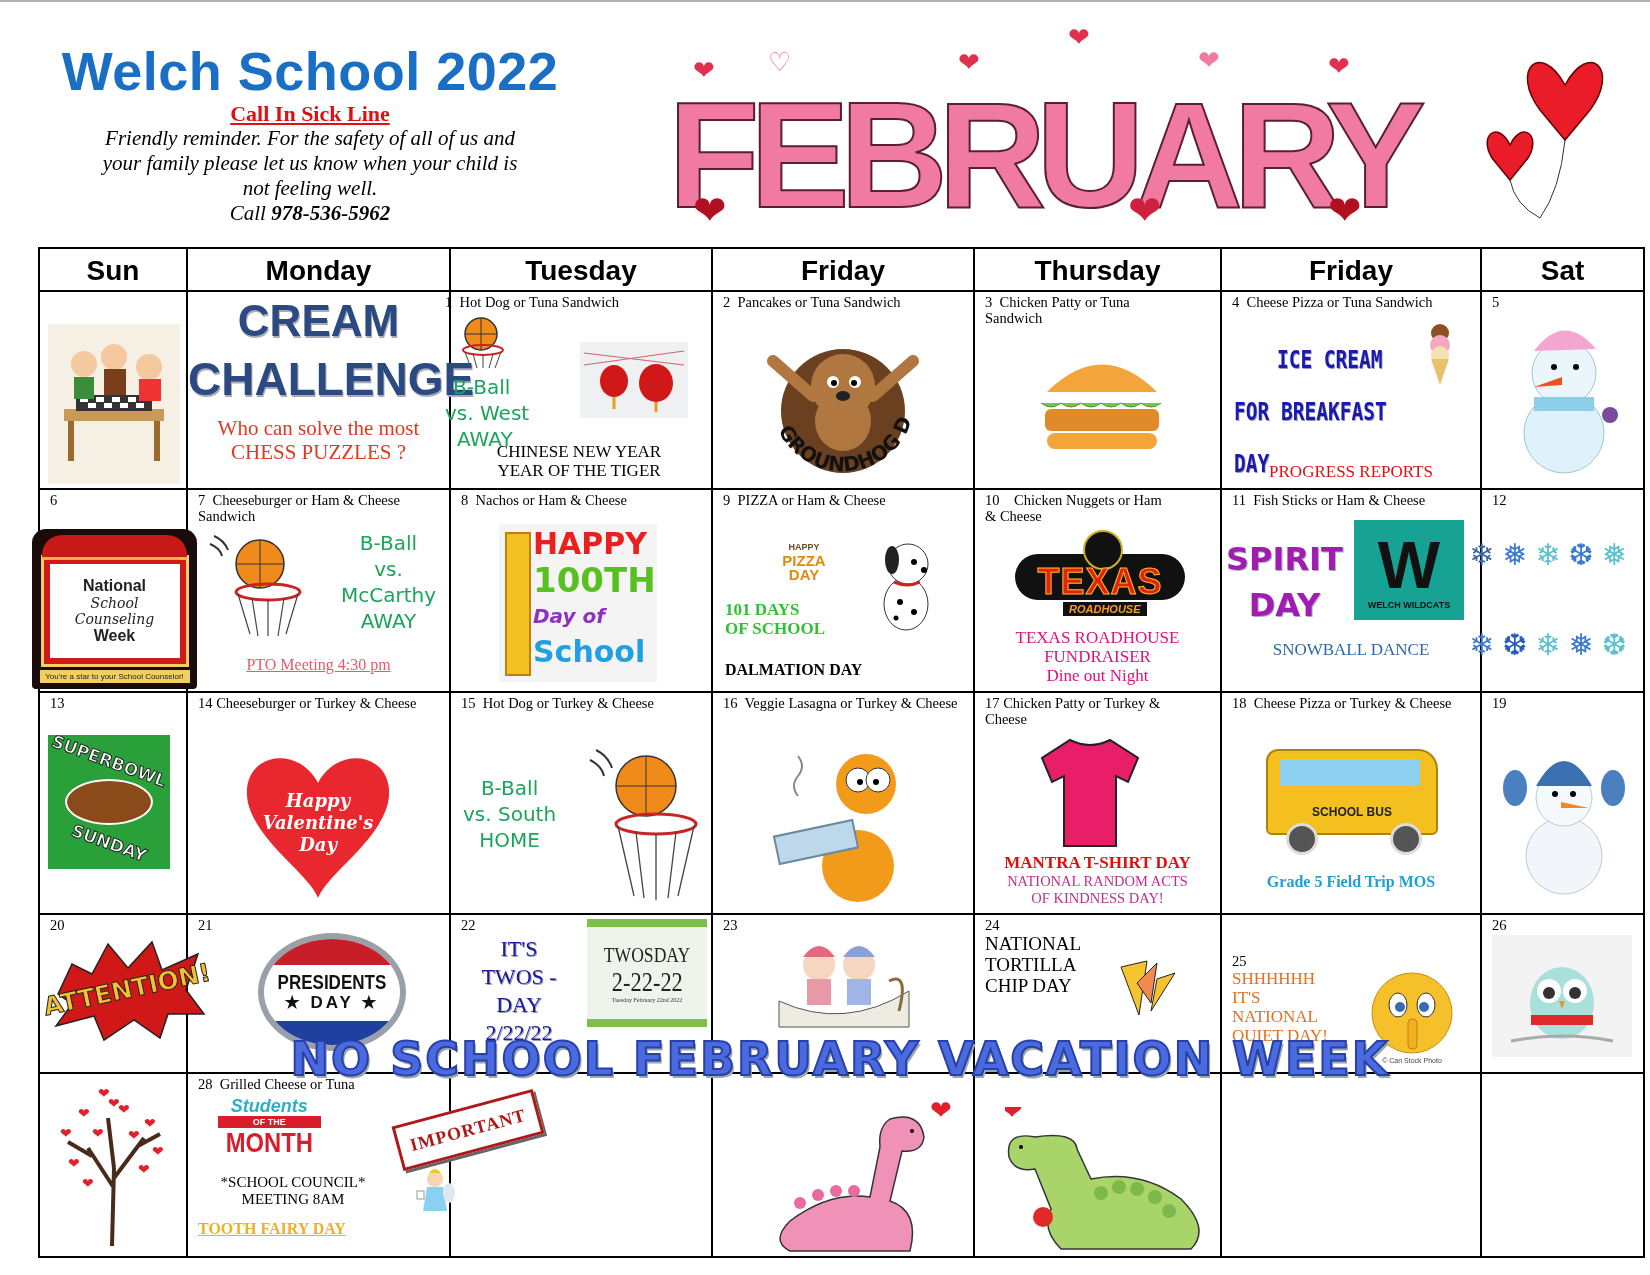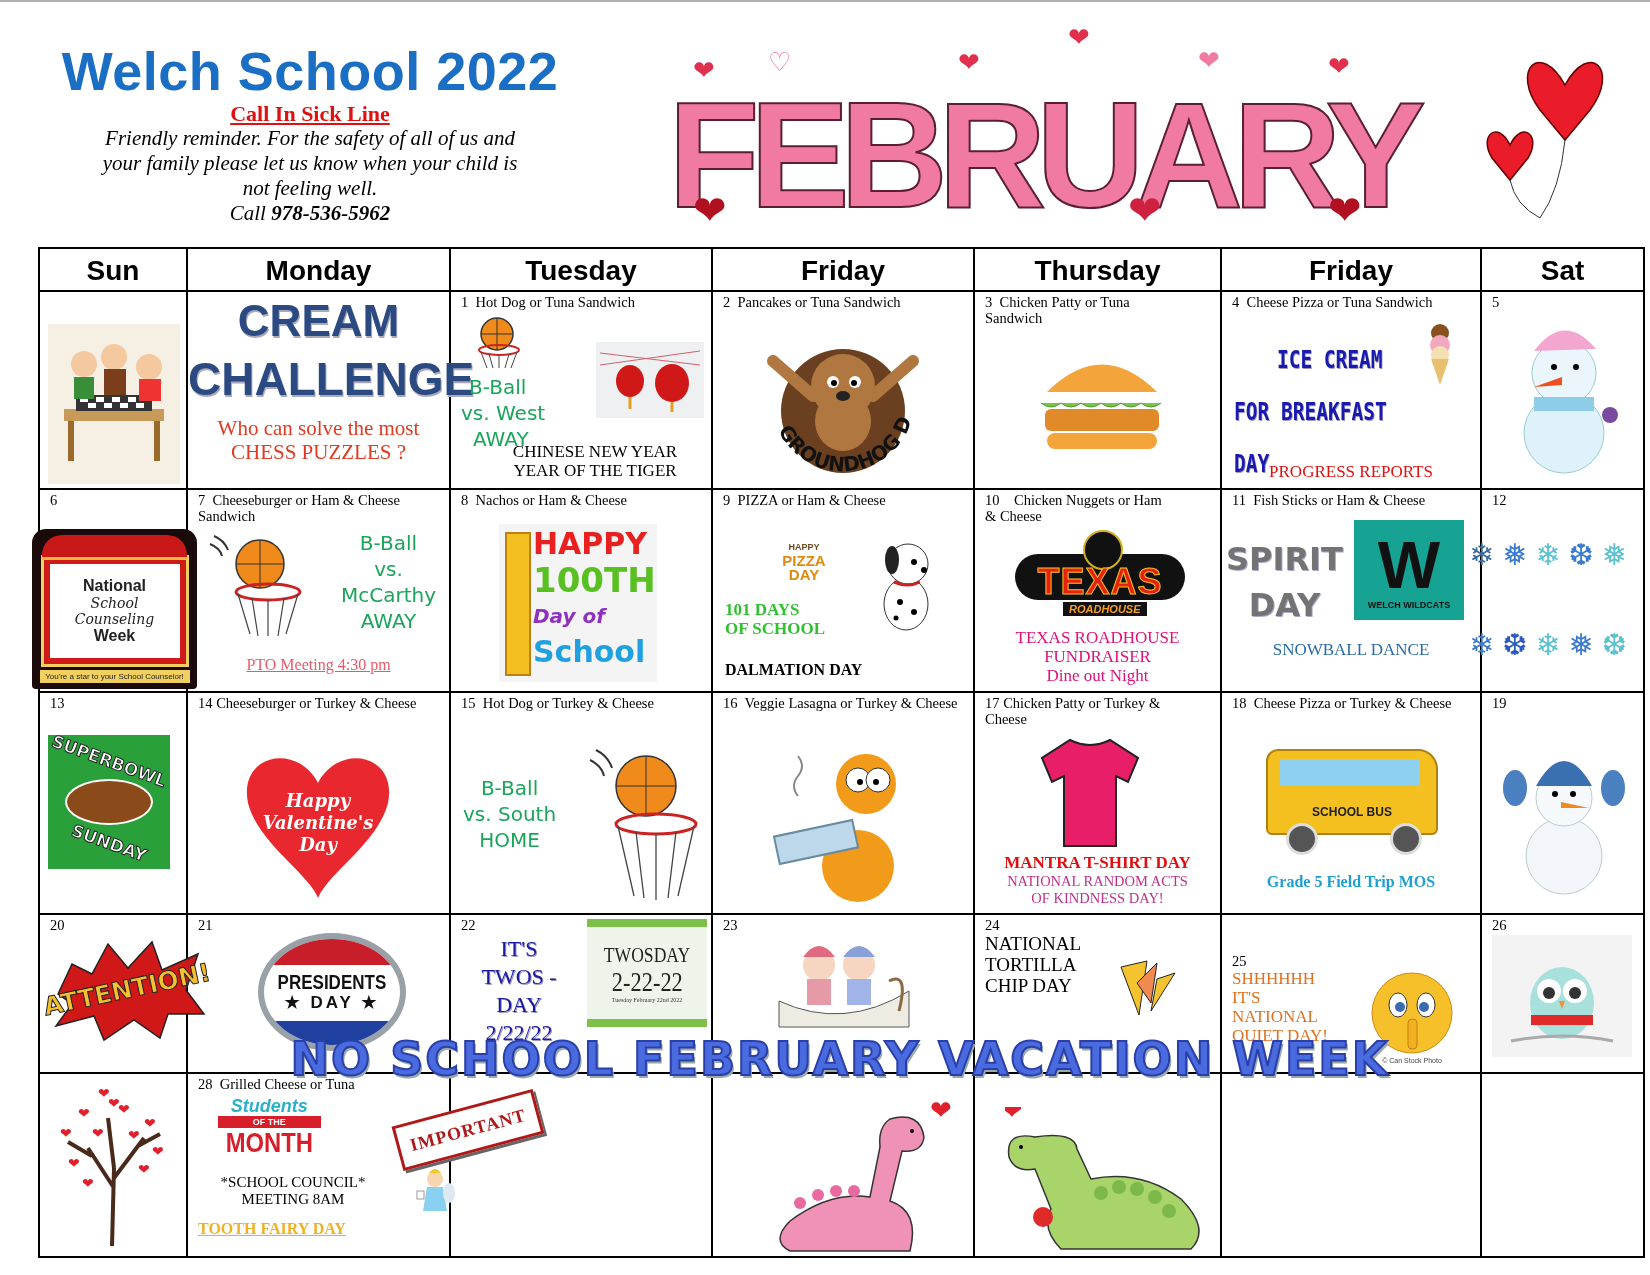--- a/index.html
+++ b/index.html
@@ -117,21 +117,21 @@
     <div class="ctr cg" style="top:0;font-weight:bold;font-size:44px;line-height:58px;color:#2b4a82;text-shadow:1px 2px 0 #aab;">
       <div>CREAM</div>
       <div style="font-size:46px;">CHALLENGE</div>
     </div>
     <div class="ctr" style="top:124px;font-size:21px;line-height:24px;color:#e03a20;">
       <div>Who can solve the most</div>
       <div>CHESS PUZZLES ?</div>
     </div>
   </div>
 
-  <div class="cell" style="left:411px;top:43px;width:260px;height:196px;">
+  <div class="cell" style="left:395px;top:43px;width:260px;height:196px;">
     <div class="menu"><span>1</span>&nbsp; <span>Hot Dog or Tuna Sandwich</span></div>
     <div class="art" style="left:14px;top:20px;width:60px;height:60px;">
       <svg width="56" height="56" viewBox="0 0 56 56">
           <circle cx="30" cy="20" r="16" fill="#f08a1a" stroke="#333" stroke-width="1.5"></circle>
           <path d="M14 20h32M30 4v32" stroke="#333" stroke-width="1"></path>
           <ellipse cx="32" cy="36" rx="20" ry="5" fill="none" stroke="#c22" stroke-width="2"></ellipse>
           <path d="M14 38l6 16M22 40l4 14M32 41v13M42 40l-4 14M50 38l-6 16" stroke="#444" stroke-width="1"></path>
         </svg>
     </div>
     <div style="position:absolute;left:10px;top:82px;" class="green">
@@ -300,21 +300,21 @@
     </div>
     <div class="ctr" style="top:138px;font-size:17px;line-height:19px;color:#e0107a;">
       <div>TEXAS ROADHOUSE</div>
       <div>FUNDRAISER</div>
       <div>Dine out Night</div>
     </div>
   </div>
 
   <div class="cell" style="left:1182px;top:241px;width:258px;height:201px;">
     <div class="menu"><span>11</span>&nbsp; <span>Fish Sticks or Ham &amp; Cheese</span></div>
-    <div style="position:absolute;left:4px;top:46px;font-family:'DejaVu Sans',sans-serif;font-weight:bold;font-size:32px;line-height:46px;color:#737373;text-align:center;text-shadow:1px 1px 0 #aac;">
+    <div style="position:absolute;left:4px;top:46px;font-family:'DejaVu Sans',sans-serif;font-weight:bold;font-size:32px;line-height:46px;color:#a21caf;text-align:center;text-shadow:1px 1px 0 #aac;">
       <div>SPIRIT</div>
       <div>DAY</div>
     </div>
     <div class="art" style="left:132px;top:30px;width:110px;height:100px;background:#17a393;flex-direction:column;">
       <div style="font-family:'Liberation Sans',sans-serif;font-weight:bold;font-size:66px;line-height:70px;color:#111;">W</div>
       <div style="font-family:'Liberation Sans',sans-serif;font-weight:bold;font-size:9px;color:#111;">WELCH WILDCATS</div>
     </div>
     <div class="ctr" style="top:150px;font-size:17px;color:#2a6aa8;">SNOWBALL DANCE</div>
   </div>
 

